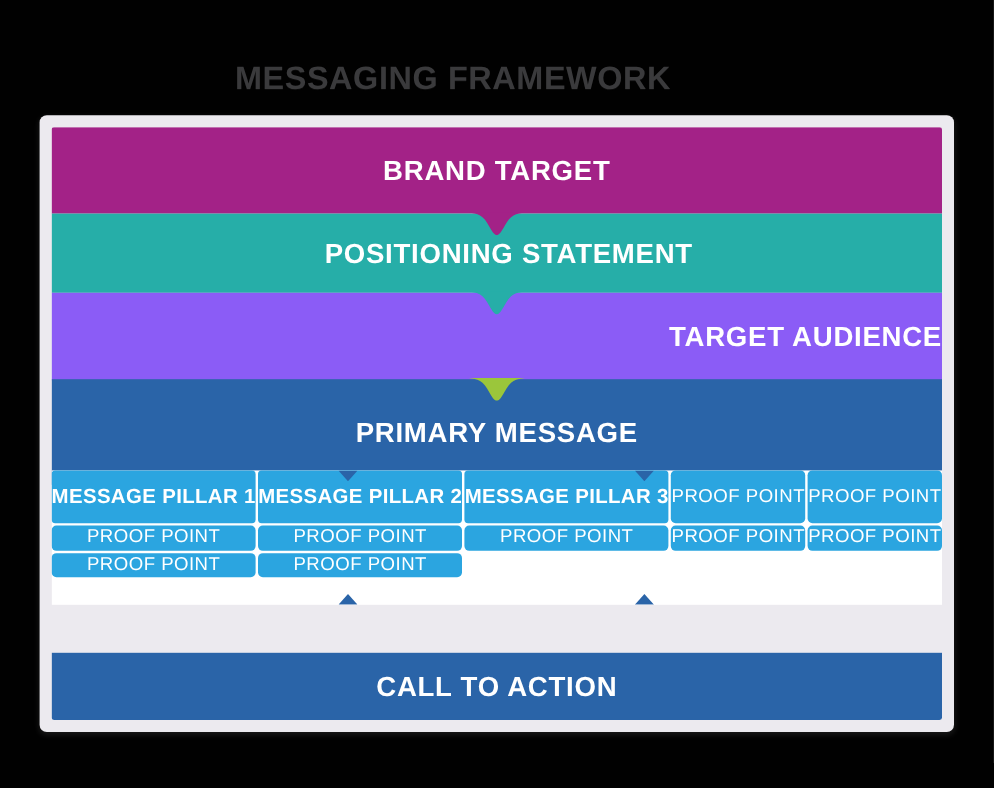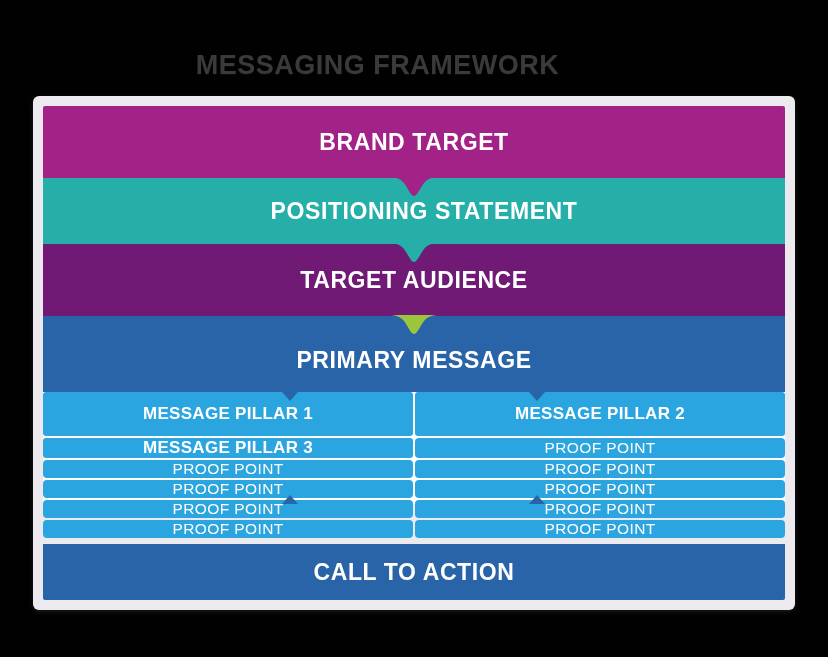--- a/index.html
+++ b/index.html
@@ -93,33 +93,33 @@
     top: -1px;
     left: 50%;
     transform: translateX(-50%);
     width: 58px;
     height: 19px;
     pointer-events: none;
   }
 
   .band-brand     { background: #A32287; top: 0px;   height: 72px; }
   .band-position  { background: #26AEA8; top: 72px;  height: 66px; padding-left: 20px; }
-  .band-target    { background: #701a75; top: 138px; height: 73px; }
+  .band-target    { background: #8b5cf6; top: 138px; height: 73px; align-items: flex-end; }
   .band-primary   { background: #2A64A8; top: 198px; height: 88px; margin-top: 12px; }
 
   
   .grid {
     position: absolute;
     left: 0;
     top: 286px;
     width: 742px;
     height: 112px;
     background: #ffffff;
     display: grid;
-    grid-template-columns: repeat(2, 1fr);
+    grid-template-columns: repeat(5, 1fr);
     grid-template-rows: 44px 1fr 1fr 1fr;
     gap: 2px;
   }
   .cell {
     background: #2BA5E0;
     color: #ffffff;
     display: flex;
     align-items: center;
     justify-content: center;
     text-align: center;

